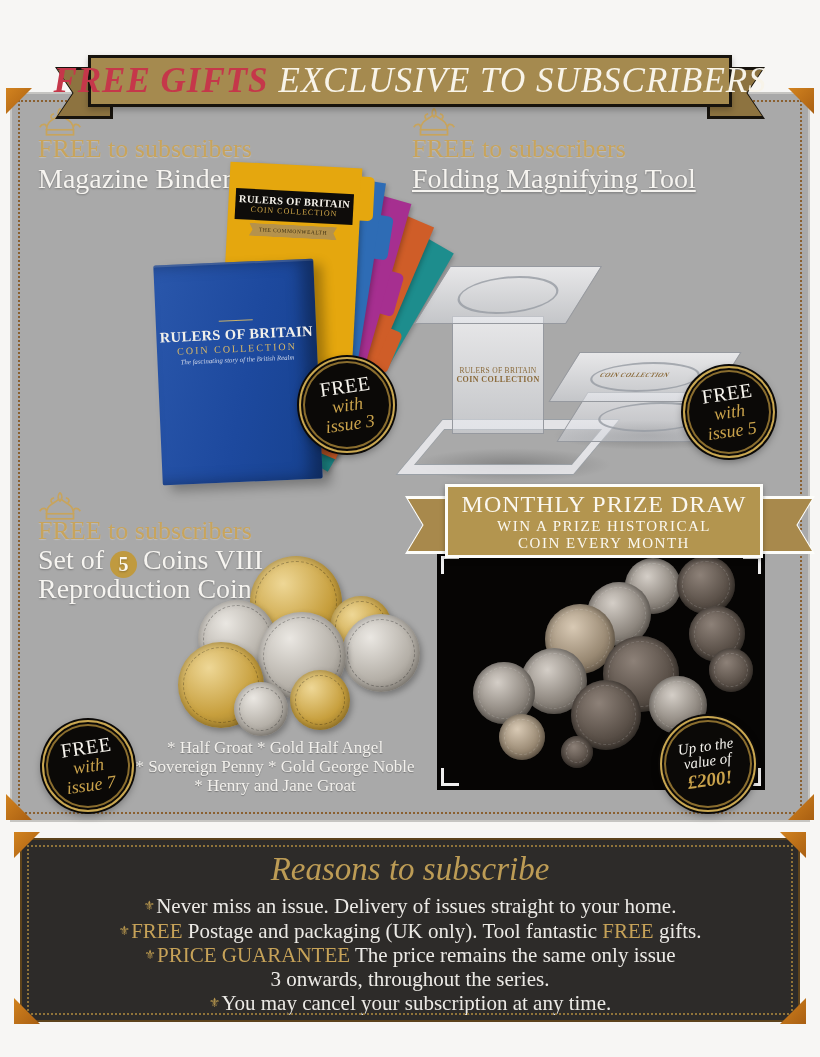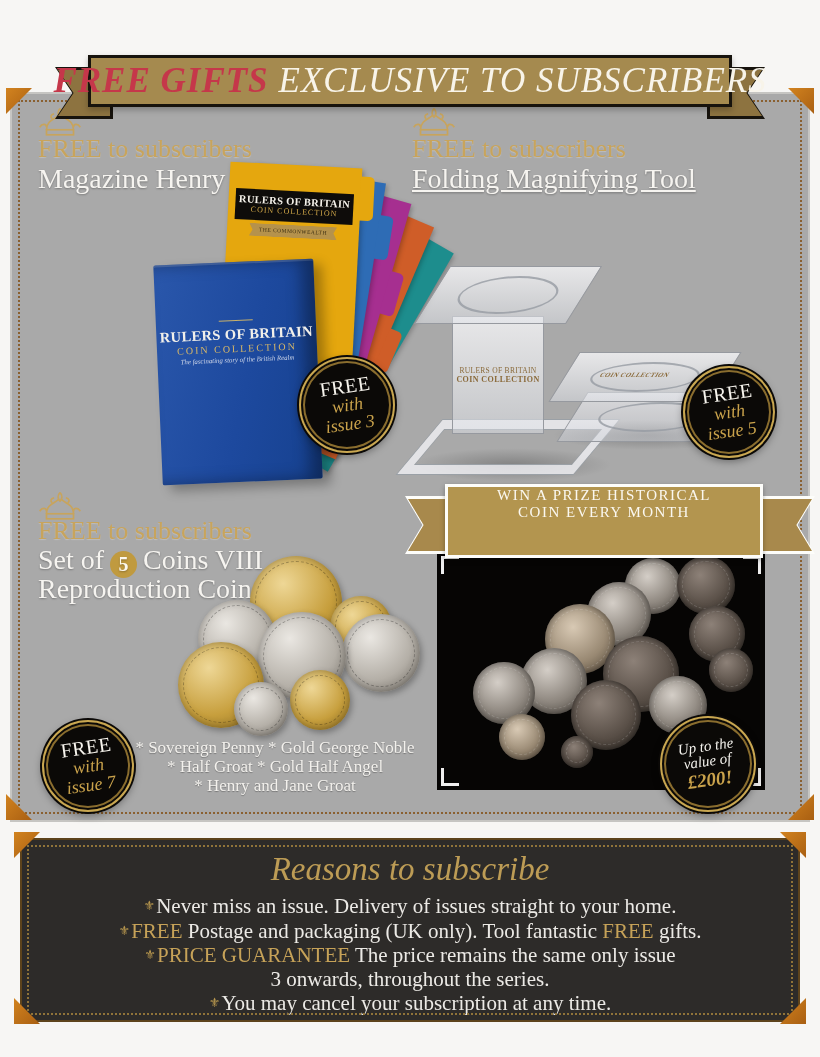--- a/index.html
+++ b/index.html
@@ -160,21 +160,21 @@
       <path d="M16 28 C16 16 28 15 31 10"></path>
         <path d="M48 28 C48 16 36 15 33 10"></path>
       <path d="M32 3 c-3 3 -3 7 0 10 c3 -3 3 -7 0 -10"></path>
       <path d="M25 9 c-4 1 -5 4 -2 6"></path>
         <path d="M39 9 c4 1 5 4 2 6"></path>
       <path d="M8 25 c3 -5 8 -4 8 0"></path>
         <path d="M56 25 c-3 -5 -8 -4 -8 0"></path>
     </g>
   </svg>
   <div class="subhead" style="left:38px;top:134px;">FREE to subscribers</div>
-  <div class="gift-title" style="left:38px;top:163px;">Magazine Henry</div>
+  <div class="gift-title" style="left:38px;top:163px;">Magazine Binder</div>
 
   <div class="binder-art">
     <div class="divider dv-teal"></div>
     <div class="divider dv-orange"></div>
     <div class="divider dv-magenta"></div>
     <div class="divider dv-blue"></div>
     <div class="divider dv-yellow">
       <div class="ydr-label">
         <div class="ydr-l1">RULERS OF BRITAIN</div>
         <div class="ydr-l2">COIN COLLECTION</div>
@@ -263,42 +263,43 @@
     <div class="coin silver" style="left:26px;top:52px;width:78px;height:78px;"></div>
     <div class="coin gold" style="left:158px;top:48px;width:62px;height:62px;"></div>
     <div class="coin silver" style="left:170px;top:66px;width:78px;height:78px;"></div>
     <div class="coin silver" style="left:86px;top:64px;width:88px;height:88px;"></div>
     <div class="coin gold" style="left:6px;top:94px;width:86px;height:86px;"></div>
     <div class="coin gold" style="left:118px;top:122px;width:60px;height:60px;"></div>
     <div class="coin silver" style="left:62px;top:134px;width:54px;height:54px;"></div>
   </div>
 
   <div class="coin-list">
+    <div>* Half Groat * Gold Half Angel</div>
     <div>* Sovereign Penny * Gold George Noble</div>
-    <div>* Half Groat * Gold Half Angel</div>
     <div>* Henry and Jane Groat</div>
   </div>
 
   <div class="badge" style="left:42px;top:720px;width:88px;height:88px;">
     <div class="bt">
       <div class="b1">FREE</div>
       <div class="b2">with</div>
       <div class="b3">issue 7</div>
     </div>
   </div>
 
   <div class="tail left ptail">
       <div class="t-outer"></div>
       <div class="t-inner"></div>
     </div>
   <div class="tail right ptail">
       <div class="t-outer"></div>
       <div class="t-inner"></div>
     </div>
   <div class="prize-band">
+    <div class="p1">MONTHLY PRIZE DRAW</div>
     <div class="p2">WIN A PRIZE HISTORICAL</div>
     <div class="p3">COIN EVERY MONTH</div>
   </div>
 
   <div class="prize-box">
     <div class="bracket tl"></div>
     <div class="bracket tr"></div>
     <div class="bracket bl"></div>
     <div class="bracket br"></div>
     <div class="coin pc-silver" style="left:188px;top:6px;width:56px;height:56px;"></div>

